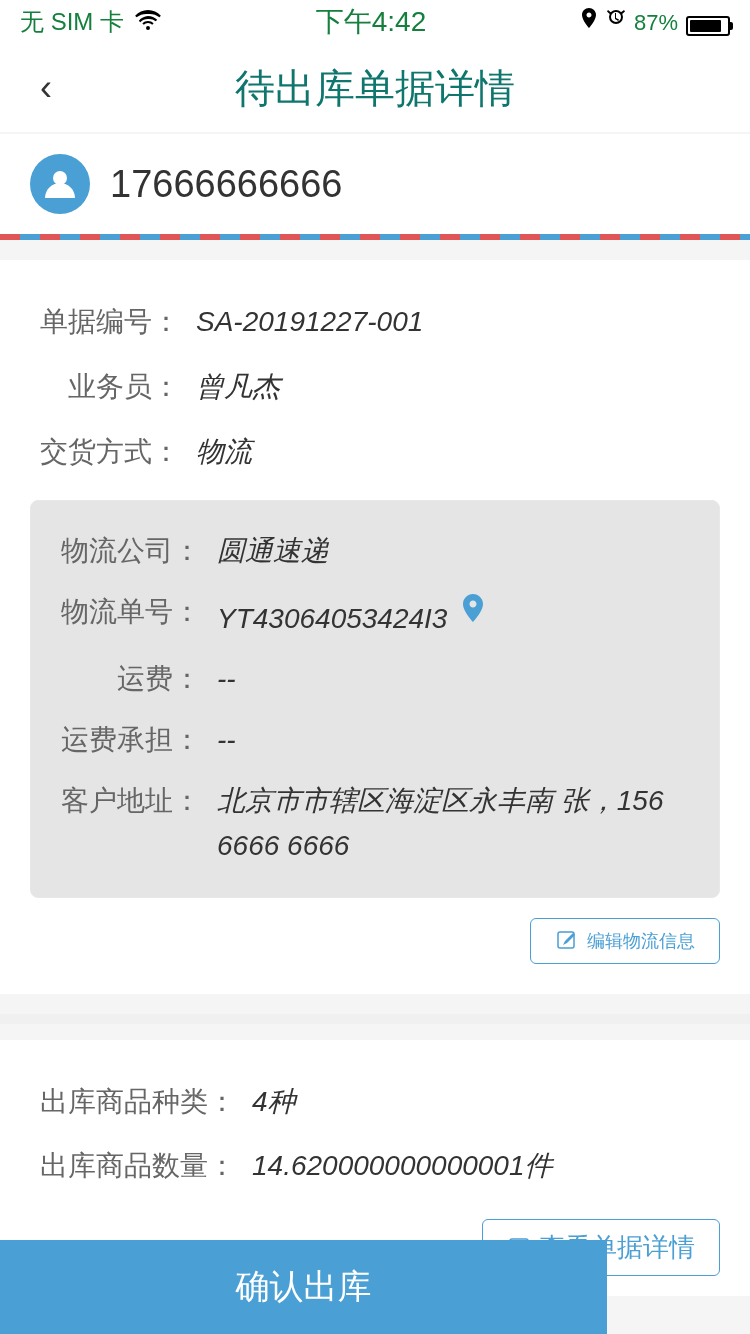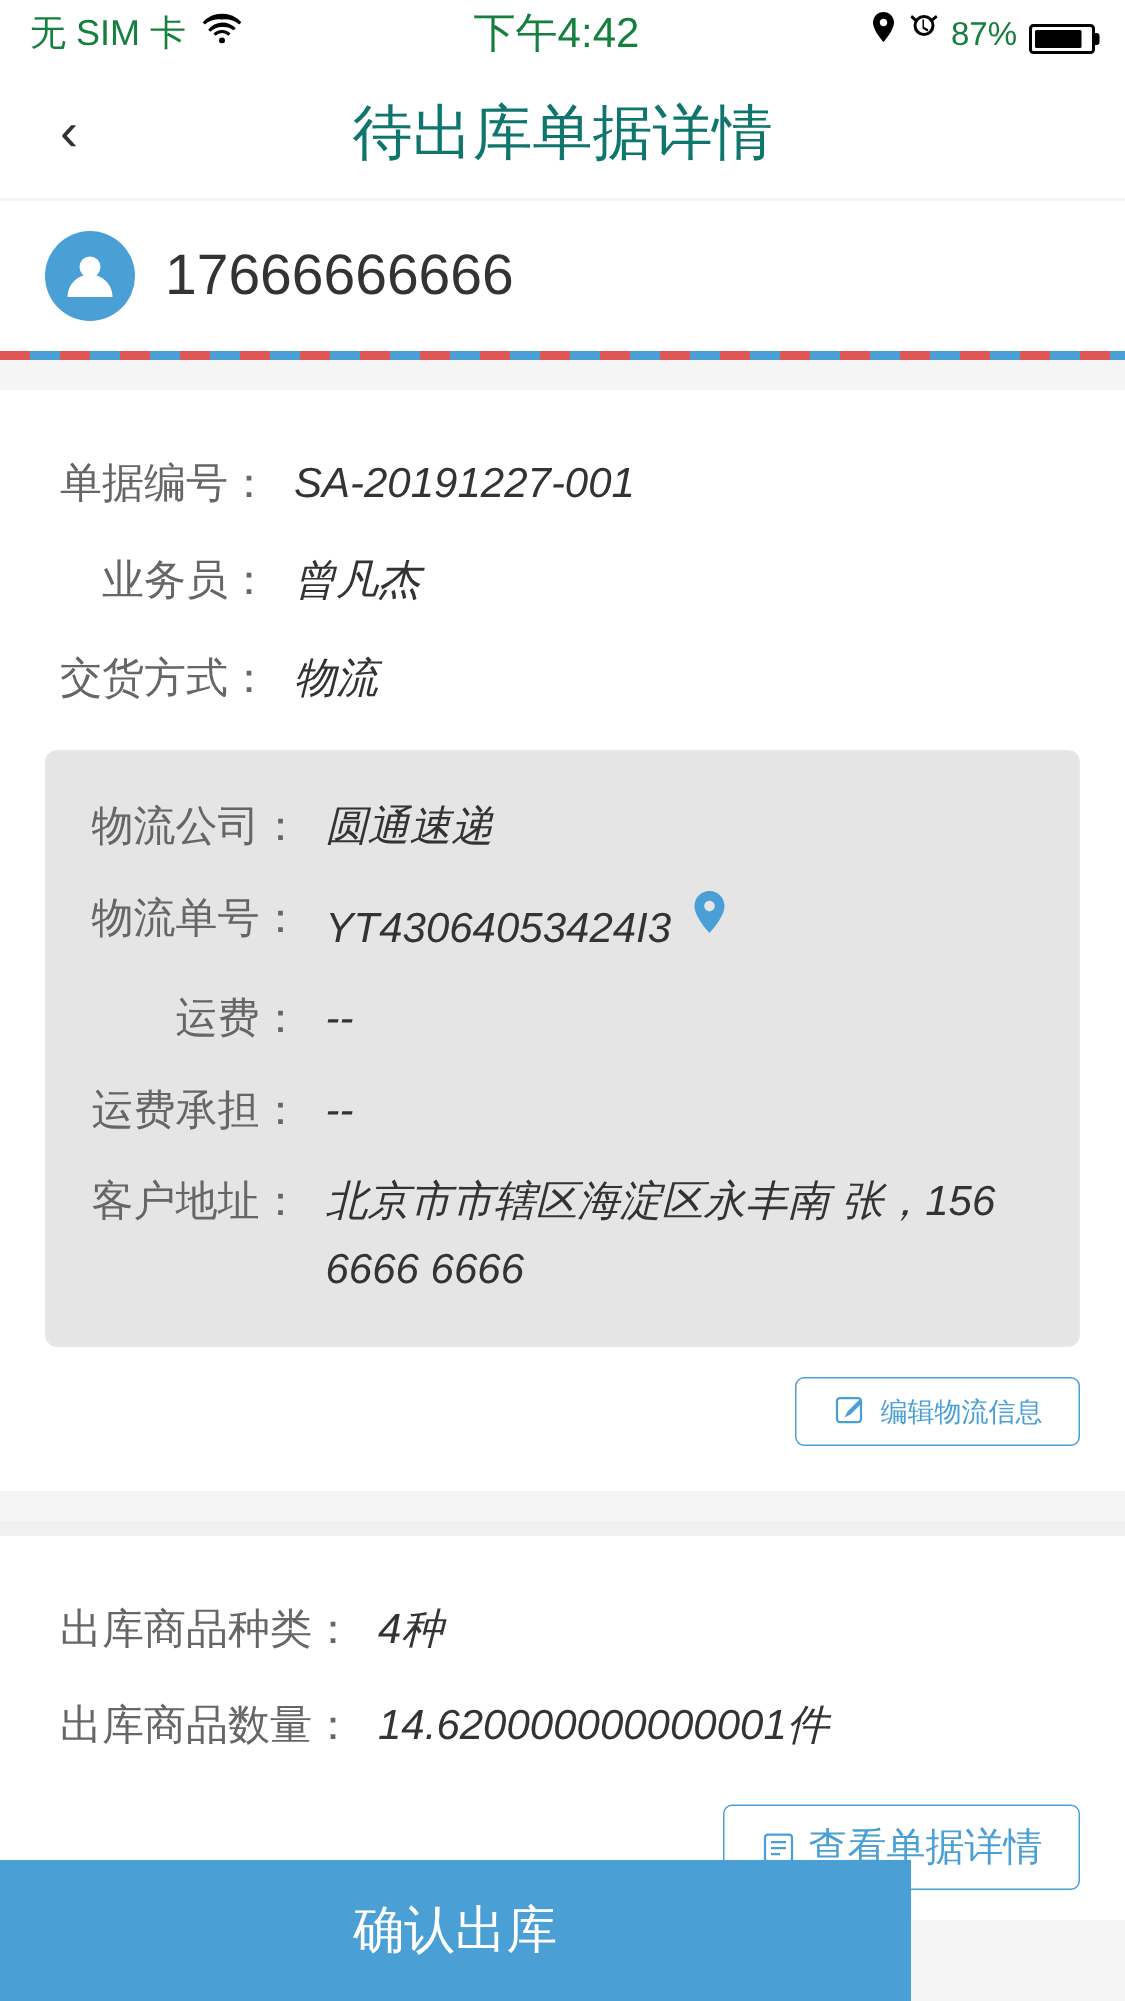--- a/index.html
+++ b/index.html
@@ -165,21 +165,21 @@
     .section-divider {
       height: 10px;
       background: #f0f0f0;
       margin-top: 20px;
     }
 
     
     .stock-section {
       background: #fff;
       padding: 30px 0 20px;
-      margin-top: 0;
+      margin-top: 16px;
     }
 
     
     .view-btn-row {
       display: flex;
       justify-content: flex-end;
       padding: 20px 30px 0;
     }
     .view-btn {
       border: 1px solid #4a9fd4;

